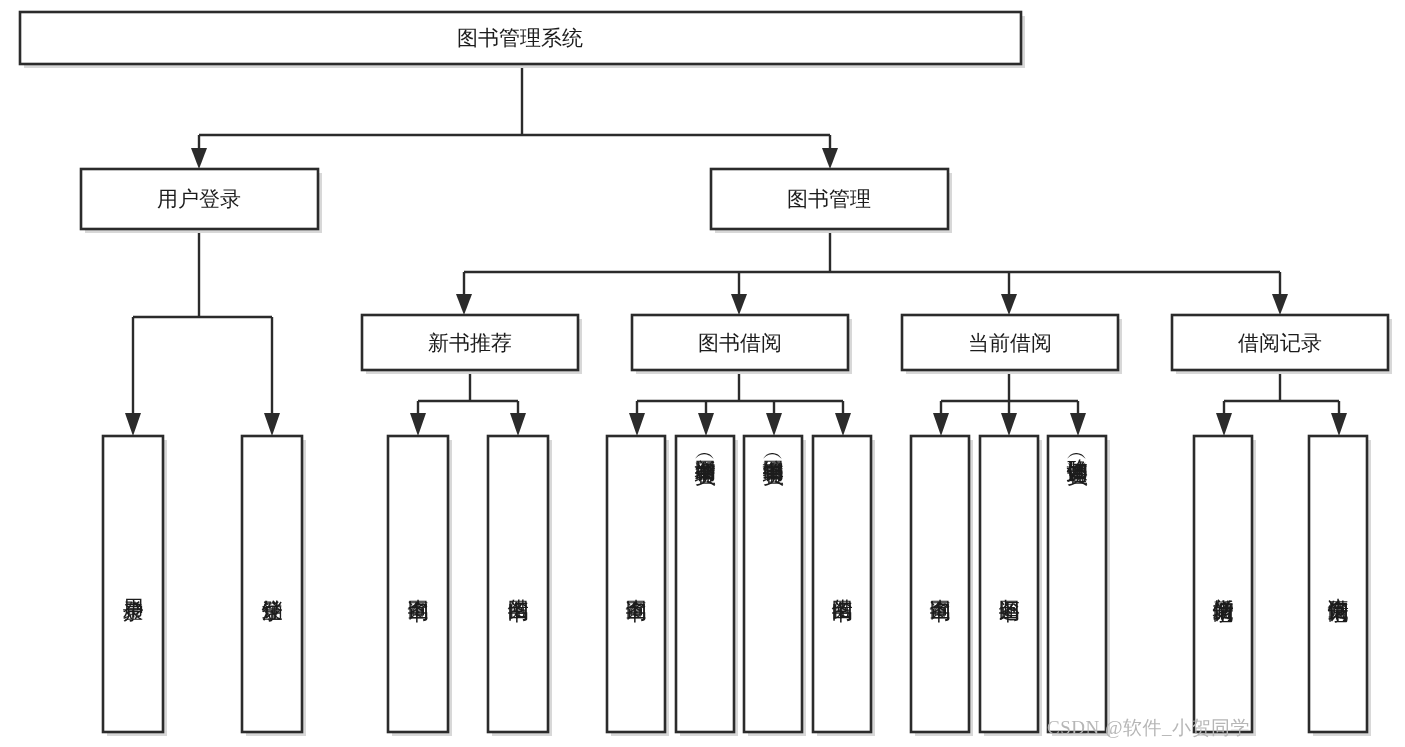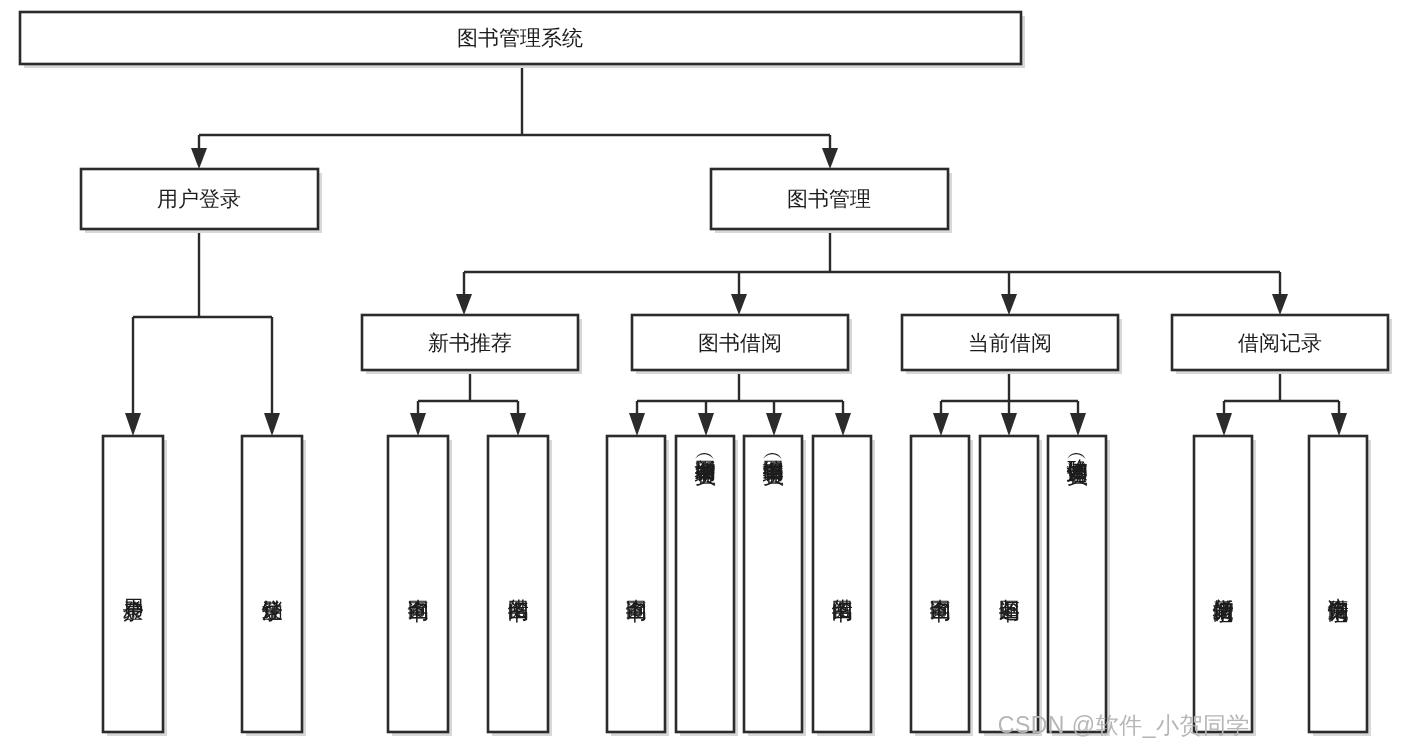--- a/index.html
+++ b/index.html
@@ -65,22 +65,22 @@
     position: absolute;
     display: flex;
     align-items: center;
     justify-content: center;
     pointer-events: none;
   }
   .watermark {
     position: absolute;
     right: 12px;
     bottom: 6px;
-    font-family: Liberation Sans, sans-serif;
-    font-size: 23px;
+    font-family: Liberation Serif, serif;
+    font-size: 19px;
     color: #b6b6b6;
     white-space: nowrap;
     letter-spacing: 0.5px;
   }
 </style>
 </head>
 <body>
 
 <div id="diagram-root">
 

